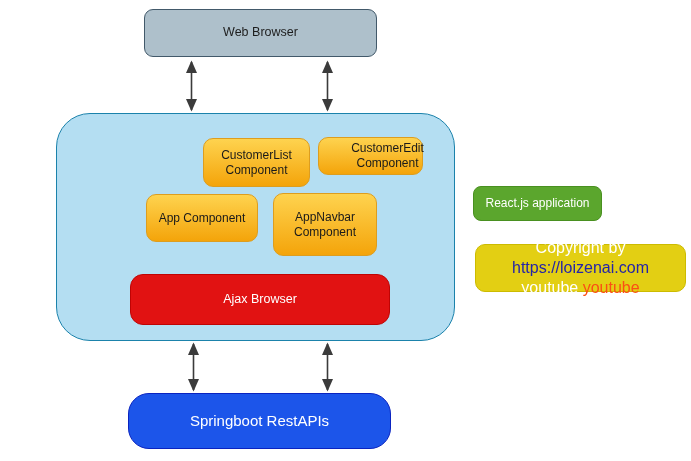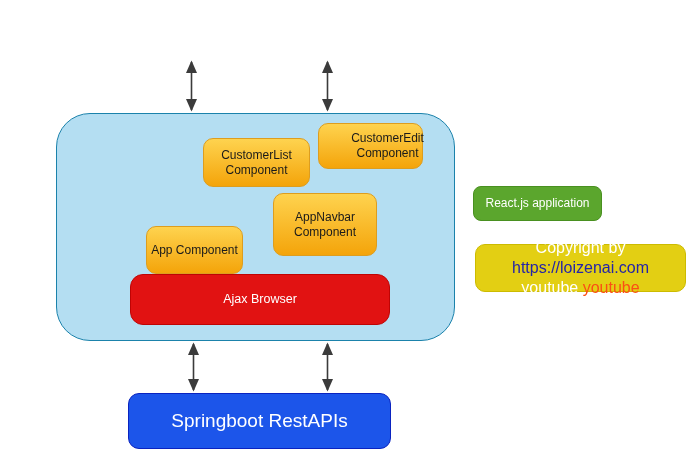--- a/index.html
+++ b/index.html
@@ -23,34 +23,34 @@
     background:#b4def2;border:1.5px solid #1b82ab;border-radius:34px;
   }
   
   .component{
     background:linear-gradient(#fed34f,#f4a40a);
     border:1px solid #dd9d1f;border-radius:10px;
     color:#1a1a1a;font-size:12px;padding:2px;
   }
   .comp-home{left:90px;top:135px;width:105px;height:49px;}
   .comp-customerlist{left:203px;top:138px;width:107px;height:49px;}
-  .comp-customeredit{left:318px;top:123px;width:105px;height:46px;padding-left:36px;}
-  .comp-app{left:146px;top:194px;width:97px;height:48px;margin-top:32px;}
+  .comp-customeredit{left:318px;top:137px;width:105px;height:38px;padding-left:36px;}
+  .comp-app{left:146px;top:194px;width:112px;height:48px;}
   .comp-appnavbar{left:273px;top:193px;width:104px;height:63px;}
   
   .ajax{
     left:130px;top:274px;width:260px;height:51px;
     background:#e11212;border:1.5px solid #bf0404;border-radius:13px;
     color:#ffffff;font-size:12.5px;
   }
   
   .backend{
     left:128px;top:393px;width:263px;height:56px;
-    background:#1c55ea;border:1.5px solid #0a23c0;border-radius:11px;
-    color:#ffffff;font-size:19px;
+    background:#1c55ea;border:1.5px solid #0a23c0;border-radius:21px;
+    color:#ffffff;font-size:15px;
   }
   
   .legend{
     left:473px;top:186px;width:129px;height:35px;
     background:#5ba62d;border:1.5px solid #499020;border-radius:8px;
     color:#ffffff;font-size:12px;
   }
   
   .copyright{
     left:475px;top:244px;width:211px;height:48px;
@@ -60,20 +60,23 @@
   .copyright .url{color:#2424a8;}
   .copyright .channel{color:#fb4f14;}
   
   .arrows{position:absolute;left:0;top:0;width:691px;height:461px;pointer-events:none;}
 </style>
 </head>
 <body>
 
 <div class="canvas">
 
+  <div class="node browser">
+    <span>Web Browser</span>
+  </div>
 
   <div class="node frontend"></div>
 
   <div class="node component comp-customerlist">
     <span>CustomerList Component</span>
   </div>
   <div class="node component comp-customeredit">
     <span>CustomerEdit Component</span>
   </div>
   <div class="node component comp-app">

